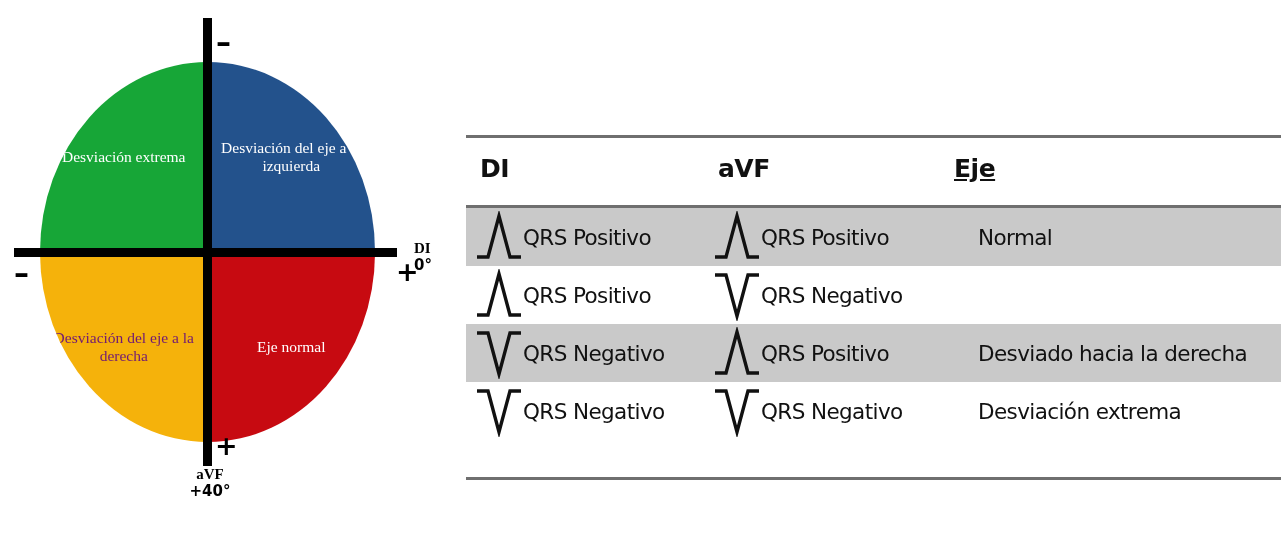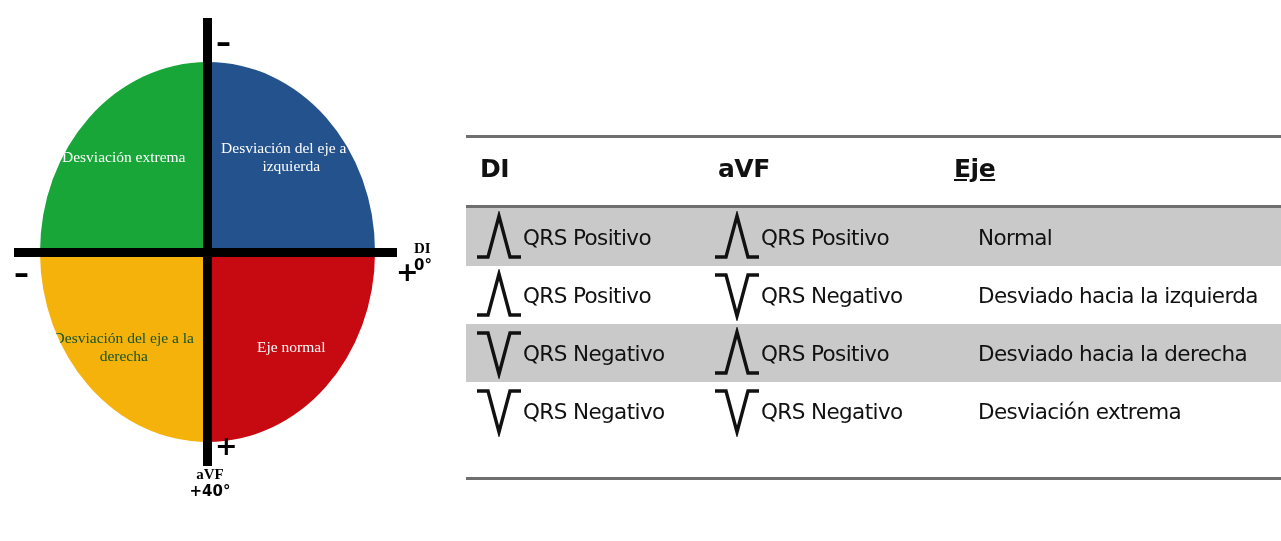--- a/index.html
+++ b/index.html
@@ -182,21 +182,21 @@
 
 <div id="diagram">
 
   <div class="quad-wrap">
     <div class="quad quad-tl" style="background: rgb(23, 166, 55); color: rgb(255, 255, 255);">
       <span>Desviación extrema</span>
     </div>
     <div class="quad quad-tr" style="background: rgb(35, 82, 140); color: rgb(255, 255, 255);">
       <span>Desviación del eje a la izquierda</span>
     </div>
-    <div class="quad quad-bl" style="background: rgb(245, 178, 11); color: #14532d;">
+    <div class="quad quad-bl" style="background: rgb(245, 178, 11); color: #701a75;">
       <span>Desviación del eje a la derecha</span>
     </div>
     <div class="quad quad-br" style="background: rgb(199, 10, 17); color: rgb(255, 255, 255);">
       <span>Eje normal</span>
     </div>
   </div>
 
   <div class="axis-v"></div>
   <div class="axis-h"></div>
 
@@ -252,23 +252,20 @@
             <path d="M1,46 L12,46 L23,5 L34,46 L45,46" fill="none" stroke="#111" stroke-width="3.4" stroke-linejoin="miter" stroke-linecap="butt"></path>
           </svg>
           <span class="qrs-text">QRS Positivo</span>
         </div>
         <div class="cell cell-avf">
           <svg width="46" height="52" viewBox="0 0 46 52" class="wave">
             <path d="M1,6 L12,6 L23,47 L34,6 L45,6" fill="none" stroke="#111" stroke-width="3.4" stroke-linejoin="miter" stroke-linecap="butt"></path>
           </svg>
           <span class="qrs-text">QRS Negativo</span>
         </div>
-        <div class="cell cell-eje">
-          <span class="eje-text">Desviado hacia la izquierda</span>
-        </div>
       </div>
       <div class="row shaded" style="background: rgb(201, 201, 201);">
         <div class="cell cell-di">
           <svg width="46" height="52" viewBox="0 0 46 52" class="wave">
             <path d="M1,6 L12,6 L23,47 L34,6 L45,6" fill="none" stroke="#111" stroke-width="3.4" stroke-linejoin="miter" stroke-linecap="butt"></path>
           </svg>
           <span class="qrs-text">QRS Negativo</span>
         </div>
         <div class="cell cell-avf">
           <svg width="46" height="52" viewBox="0 0 46 52" class="wave">

